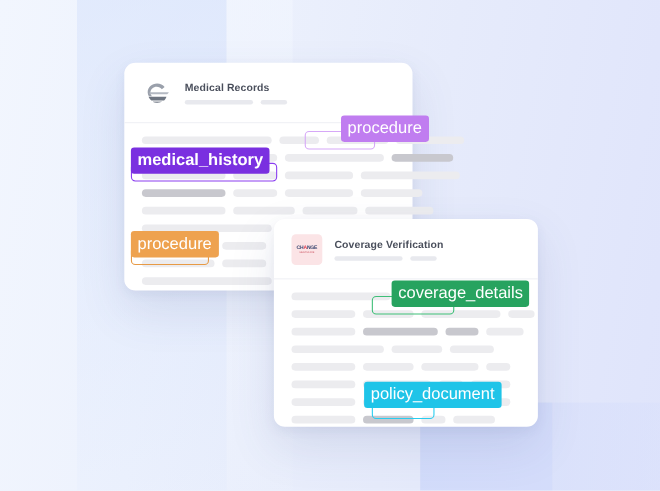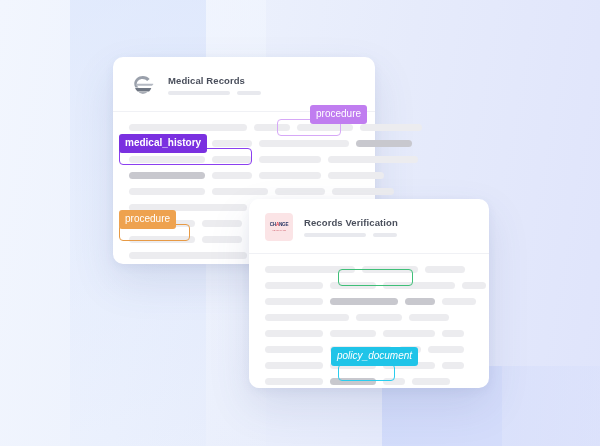--- a/index.html
+++ b/index.html
@@ -38,21 +38,21 @@
   .sub-bars i.w1{width:62px;}
   .sub-bars i.w2{width:24px;}
 
   .card-body{padding:12px 16px 14px 16px;display:flex;flex-direction:column;}
   .row{display:flex;gap:7px;align-items:center;}
   .sk{height:7px;border-radius:4px;background:#ececef;flex:0 0 auto;}
   .sk.dark{background:#c8c8ce;}
 
   
   .tag{
-    position:absolute;color:#fff;font-size:10px;line-height:1;
+    position:absolute;color:#fff;font-size:15px;line-height:1;
     padding:4px 6px 5px 6px;border-radius:3px;white-space:nowrap;z-index:20;
     font-family:"Liberation Sans","DejaVu Sans",sans-serif;
   }
   .tagbox{position:absolute;border-radius:4px;border:1.5px solid;z-index:19;background:transparent;}
 
   
   .swoosh{position:absolute;inset:0;}
   
   .chg{width:28px;height:28px;border-radius:4px;background:#fbe4e6;
        display:flex;flex-direction:column;align-items:center;justify-content:center;gap:1px;}
@@ -145,21 +145,21 @@
 
   <div class="card" id="card-coverage">
     <div class="card-head">
       <div class="logo">
         <div class="chg">
           <div class="t1"><span>CH</span><b>A</b><span>NGE</span></div>
           <div class="t2">HEALTHCARE</div>
         </div>
       </div>
       <div class="logo-title-wrap">
-        <div class="card-title">Records Verification</div>
+        <div class="card-title">Coverage Verification</div>
         <div class="sub-bars">
           <i class="w1"></i>
           <i class="w2"></i>
         </div>
       </div>
     </div>
     <div class="card-body" id="body-coverage" style="gap: 9px;">
         <div class="row">
           <div class="sk" style="width: 90px;"></div>
           <div class="sk" style="width: 56px;"></div>
@@ -212,17 +212,18 @@
   <div class="tagbox" style="left:277px;top:119px;width:62px;height:15px;border-color:#d6a8f7;"></div>
   <div class="tag" style="left:310px;top:105px;background:#c07df0;">procedure</div>
 
   <div class="tagbox" style="left:119px;top:148px;width:131px;height:15px;border-color:#8b3ff0;"></div>
   <div class="tag" style="left:119px;top:134px;background:#7a30e0;font-weight:bold;">medical_history</div>
 
   <div class="tagbox" style="left:119px;top:224px;width:69px;height:15px;border-color:#e79a45;"></div>
   <div class="tag" style="left:119px;top:210px;background:#eea24f;">procedure</div>
 
   <div class="tagbox" style="left:338px;top:269px;width:73px;height:15px;border-color:#3fbf78;"></div>
+  <div class="tag" style="left:356px;top:255px;background:#27a35f;">coverage_details</div>
 
   <div class="tagbox" style="left:338px;top:364px;width:55px;height:15px;border-color:#29cdef;"></div>
-  <div class="tag" style="left:331px;top:347px;background:#1fc4e8;font-style:italic;">policy_document</div>
+  <div class="tag" style="left:331px;top:347px;background:#1fc4e8;">policy_document</div>
 
 </div>
 
 </body></html>

